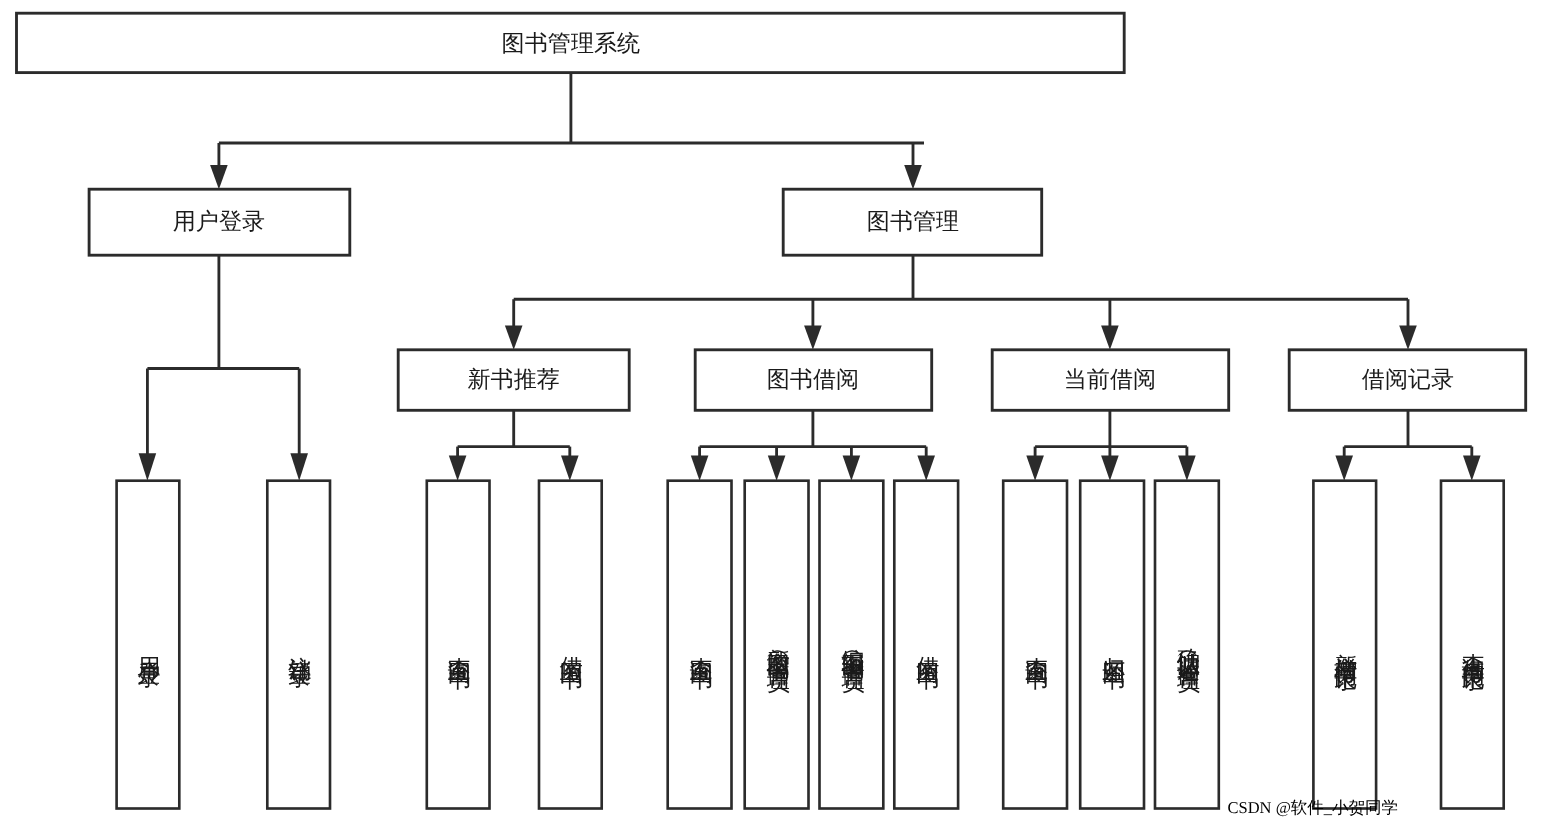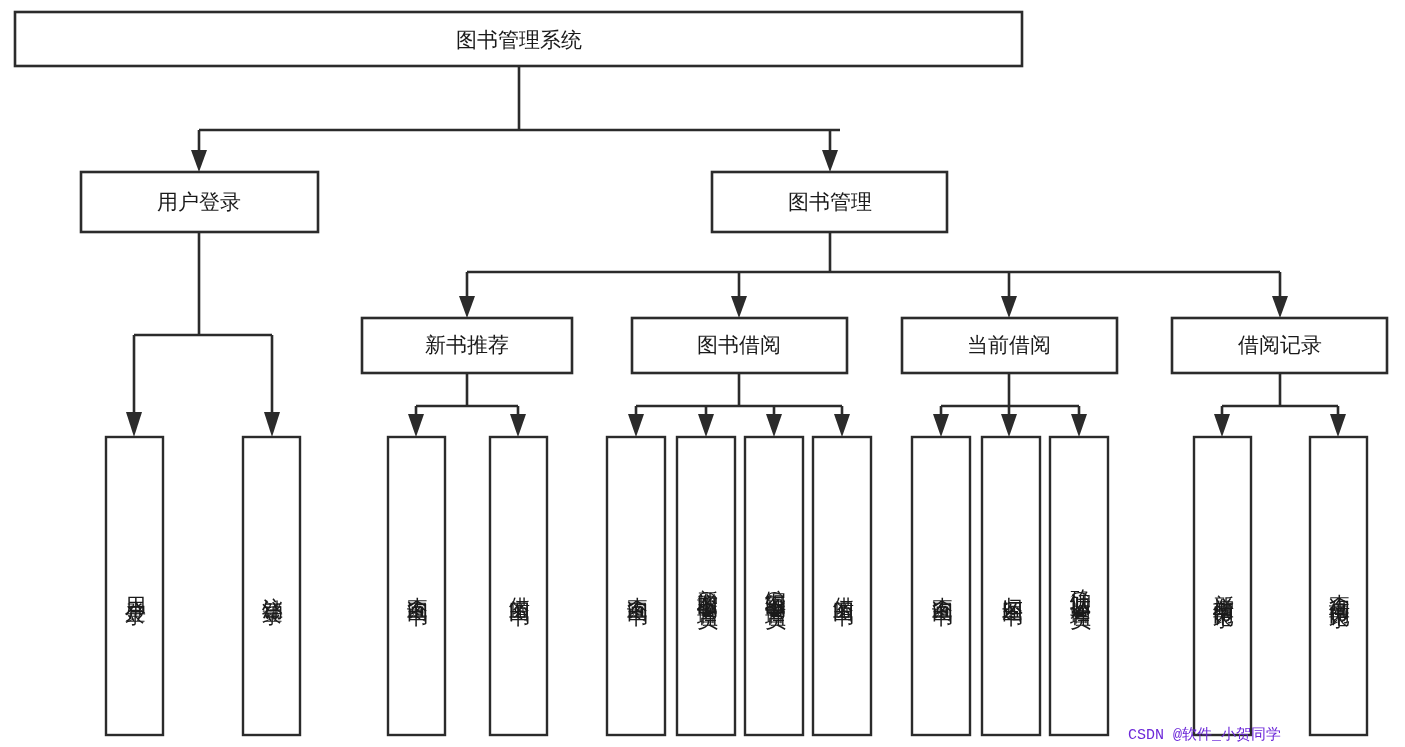--- a/index.html
+++ b/index.html
@@ -11,21 +11,20 @@
     width: 1405px;
     height: 747px;
     font-family: "Liberation Sans", sans-serif;
     overflow: hidden;
   }
   #diagram-root {
     position: relative;
     width: 1275px;
     height: 747px;
     background: #ffffff;
-    padding-left: 24px;
   }
   svg#flow-svg {
     position: absolute;
     left: 0;
     top: 0;
     width: 1405px;
     height: 747px;
     display: block;
   }
   .node-box {
@@ -60,25 +59,25 @@
     font-size: 21px;
     fill: #1a1a1a;
     writing-mode: vertical-rl;
     text-orientation: upright;
     letter-spacing: 3px;
     dominant-baseline: middle;
     text-anchor: middle;
   }
   .watermark {
     position: absolute;
-    right: 18px;
+    right: 4px;
     bottom: 3px;
-    font-family: Liberation Mono, monospace;
+    font-family: Liberation Serif, serif;
     font-size: 15px;
-    color: #6d28d9;
+    color: #000000;
     white-space: nowrap;
     user-select: none;
   }
 </style>
 </head>
 <body>
 
 <div id="diagram-root">
 
   <svg id="flow-svg" viewBox="0 0 1405 747">

